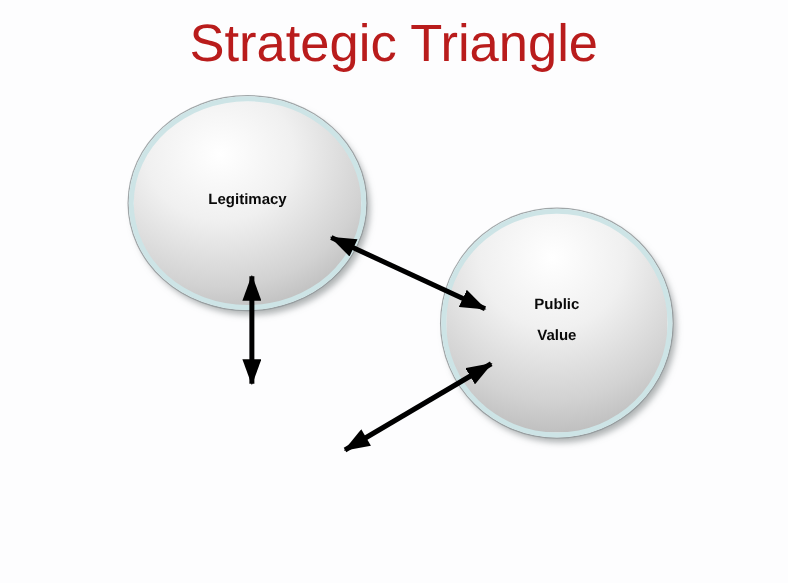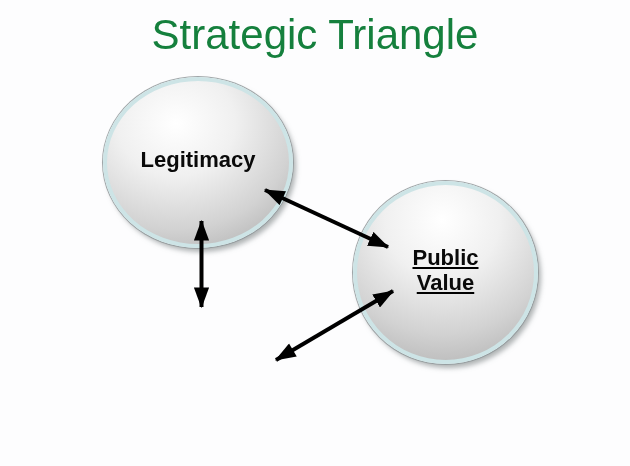--- a/index.html
+++ b/index.html
@@ -18,47 +18,46 @@
   .title {
     position: absolute;
     top: 11px;
     left: 0;
     right: 0;
     margin: 0;
     text-align: center;
     font-size: 42px;
     line-height: 48px;
     font-weight: 400;
-    color: #15803d;
+    color: #b91c1c;
   }
   .node {
     position: absolute;
     border-radius: 50%;
     box-sizing: border-box;
     border: 4px solid #cde4e6;
     background: radial-gradient(ellipse 125% 125% at 38% 26%,
                 #ffffff 0%, #f0f0f0 26%, #d2d2d2 52%,
                 #ababab 76%, #8b8b8b 100%);
     box-shadow: 0 0 0 1px rgba(145, 152, 154, 0.85),
                 3px 4px 5px rgba(110, 116, 118, 0.55);
     display: flex;
     align-items: center;
     justify-content: center;
   }
   .node-legitimacy { left: 103px; top: 77px;  width: 190px; height: 171px; }
-  .node-public     { left: 353px; top: 181px; width: 185px; height: 183px;
+  .node-public     { left: 353px; top: 167px; width: 185px; height: 183px;
     background: radial-gradient(ellipse 125% 125% at 48% 20%,
                 #ffffff 0%, #f0f0f0 26%, #d2d2d2 52%,
                 #ababab 78%, #969696 100%);
-    text-decoration: underline;
   }
   .node-operational { left: 110px; top: 283px; width: 182px; height: 174px; }
   .node-label {
     text-align: center;
-    font-size: 22px;
+    font-size: 12px;
     line-height: 25px;
     font-weight: 700;
     color: #0a0a0a;
     transform: translateY(-3px);
   }
   .node-label span { display: block; white-space: nowrap; }
   .arrow-layer {
     position: absolute;
     left: 0;
     top: 0;

